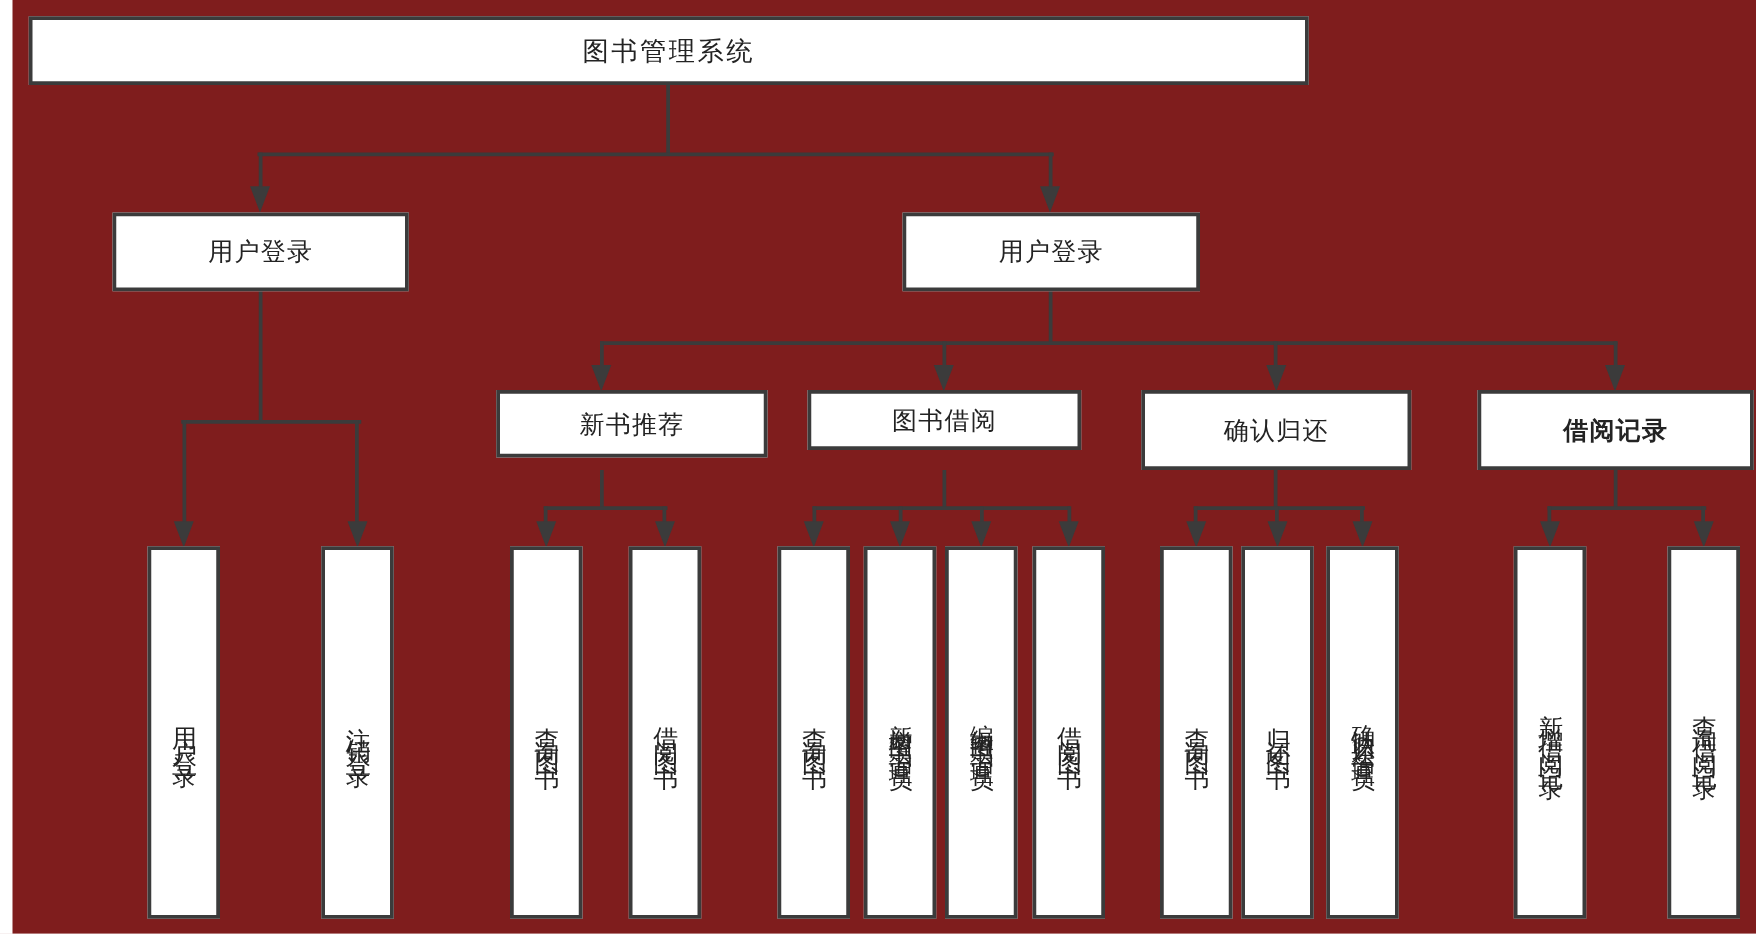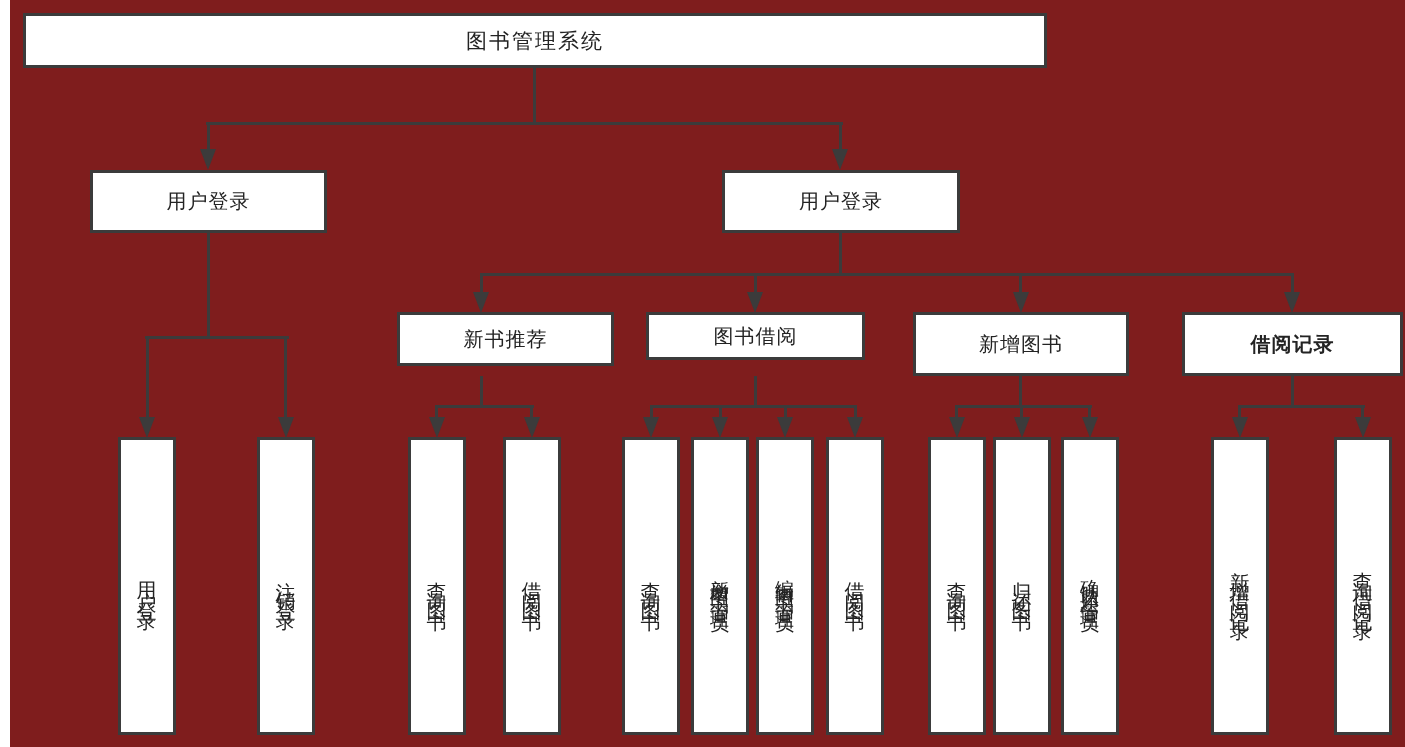--- a/index.html
+++ b/index.html
@@ -143,21 +143,21 @@
     <span class="hlabel">用户登录</span>
   </div>
 
   <div class="box" id="l3-new-book">
     <span class="hlabel">新书推荐</span>
   </div>
   <div class="box" id="l3-book-borrow">
     <span class="hlabel">图书借阅</span>
   </div>
   <div class="box" id="l3-current-borrow">
-    <span class="hlabel">新增图书</span>
+    <span class="hlabel">确认归还</span>
   </div>
   <div class="box" id="l3-borrow-records">
     <span class="hlabel">借阅记录</span>
   </div>
 
   <div class="box leaf" id="leaf-1">
     <span>用户登录</span>
   </div>
   <div class="box leaf" id="leaf-2">
     <span>注销登录</span>

